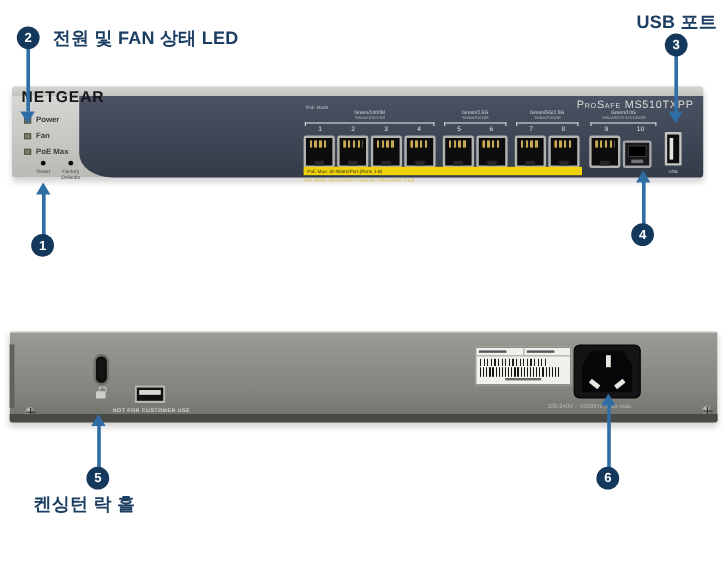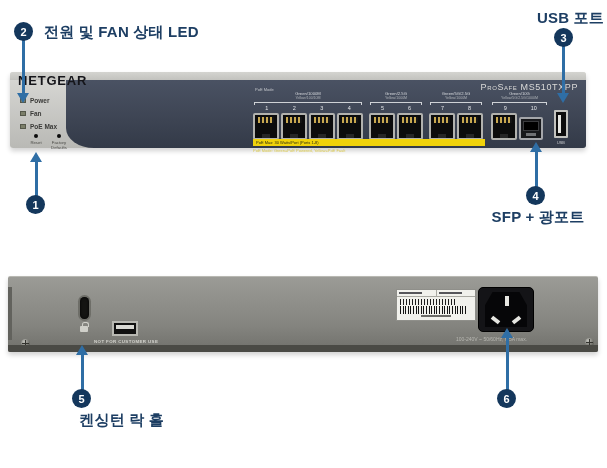--- a/index.html
+++ b/index.html
@@ -125,21 +125,21 @@
 </head>
 <body>
 
 <div id="scene">
 
   <div class="co-circle" style="left:14px; top:22px;">2</div>
   <div class="co-label" style="left:44px; top:23px;">전원 및 FAN 상태 LED</div>
   <div class="co-line" style="left:22px; top:40px; height:53px;"></div>
   <div class="co-head-down" style="left:17px; top:93px;"></div>
 
-  <div class="co-label" style="left:524px; top:9px; width:80px; text-align:right;">USB 포트</div>
+  <div class="co-label" style="left:524px; top:9px; width:80px; text-align:center;">USB 포트</div>
   <div class="co-circle" style="left:554px; top:28px;">3</div>
   <div class="co-line" style="left:562px; top:46px; height:48px;"></div>
   <div class="co-head-down" style="left:557px; top:93px;"></div>
 
   <div class="front-panel">
     <div class="fp-bevel"></div>
     <div class="fp-dark"></div>
     <div class="fp-brand">NETGEAR</div>
     <div class="fp-model">ProSafe MS510TXPP</div>
 
@@ -232,21 +232,20 @@
     <div class="poe-note">PoE Mode: Green=PoE Powered, Yellow=PoE Fault</div>
   </div>
 
   <div class="co-head-up" style="left:30px; top:152px;"></div>
   <div class="co-line" style="left:35px; top:160px; height:36px;"></div>
   <div class="co-circle" style="left:26px; top:195px;">1</div>
 
   <div class="co-head-up" style="left:530px; top:142px;"></div>
   <div class="co-line" style="left:535px; top:150px; height:37px;"></div>
   <div class="co-circle" style="left:526px; top:186px;">4</div>
-  <div class="co-label" style="left:488px; top:208px; width:100px; text-align:center;">SFP + 광포트</div>
 
   <div class="rear-panel">
     <div class="rp-sliver"></div>
     <div class="kslot"></div>
     <div class="padlock"></div>
     <div class="console"></div>
     <div class="rp-warning">NOT FOR CUSTOMER USE</div>
     <div class="sticker">
       <div class="st-top">
           <div class="cell"></div>
@@ -263,19 +262,19 @@
     </div>
     <div class="rp-rating">100-240V ~ 50/60Hz, 6.5A max.</div>
     <div class="screw" style="left:13px; top:62px;"></div>
     <div class="screw" style="left:577px; top:61px;"></div>
     <div class="rp-lip"></div>
   </div>
 
   <div class="co-head-up" style="left:76px; top:345px;"></div>
   <div class="co-line" style="left:81px; top:353px; height:37px;"></div>
   <div class="co-circle" style="left:72px; top:389px;">5</div>
-  <div class="co-label" style="left:44px; top:411px; width:120px; text-align:right;">켄싱턴 락 홀</div>
+  <div class="co-label" style="left:28px; top:411px; width:120px; text-align:left;">켄싱턴 락 홀</div>
 
   <div class="co-head-up" style="left:501px; top:328px;"></div>
   <div class="co-line" style="left:506px; top:336px; height:54px;"></div>
   <div class="co-circle" style="left:497px; top:389px;">6</div>
 
 </div>
 
 </body></html>

